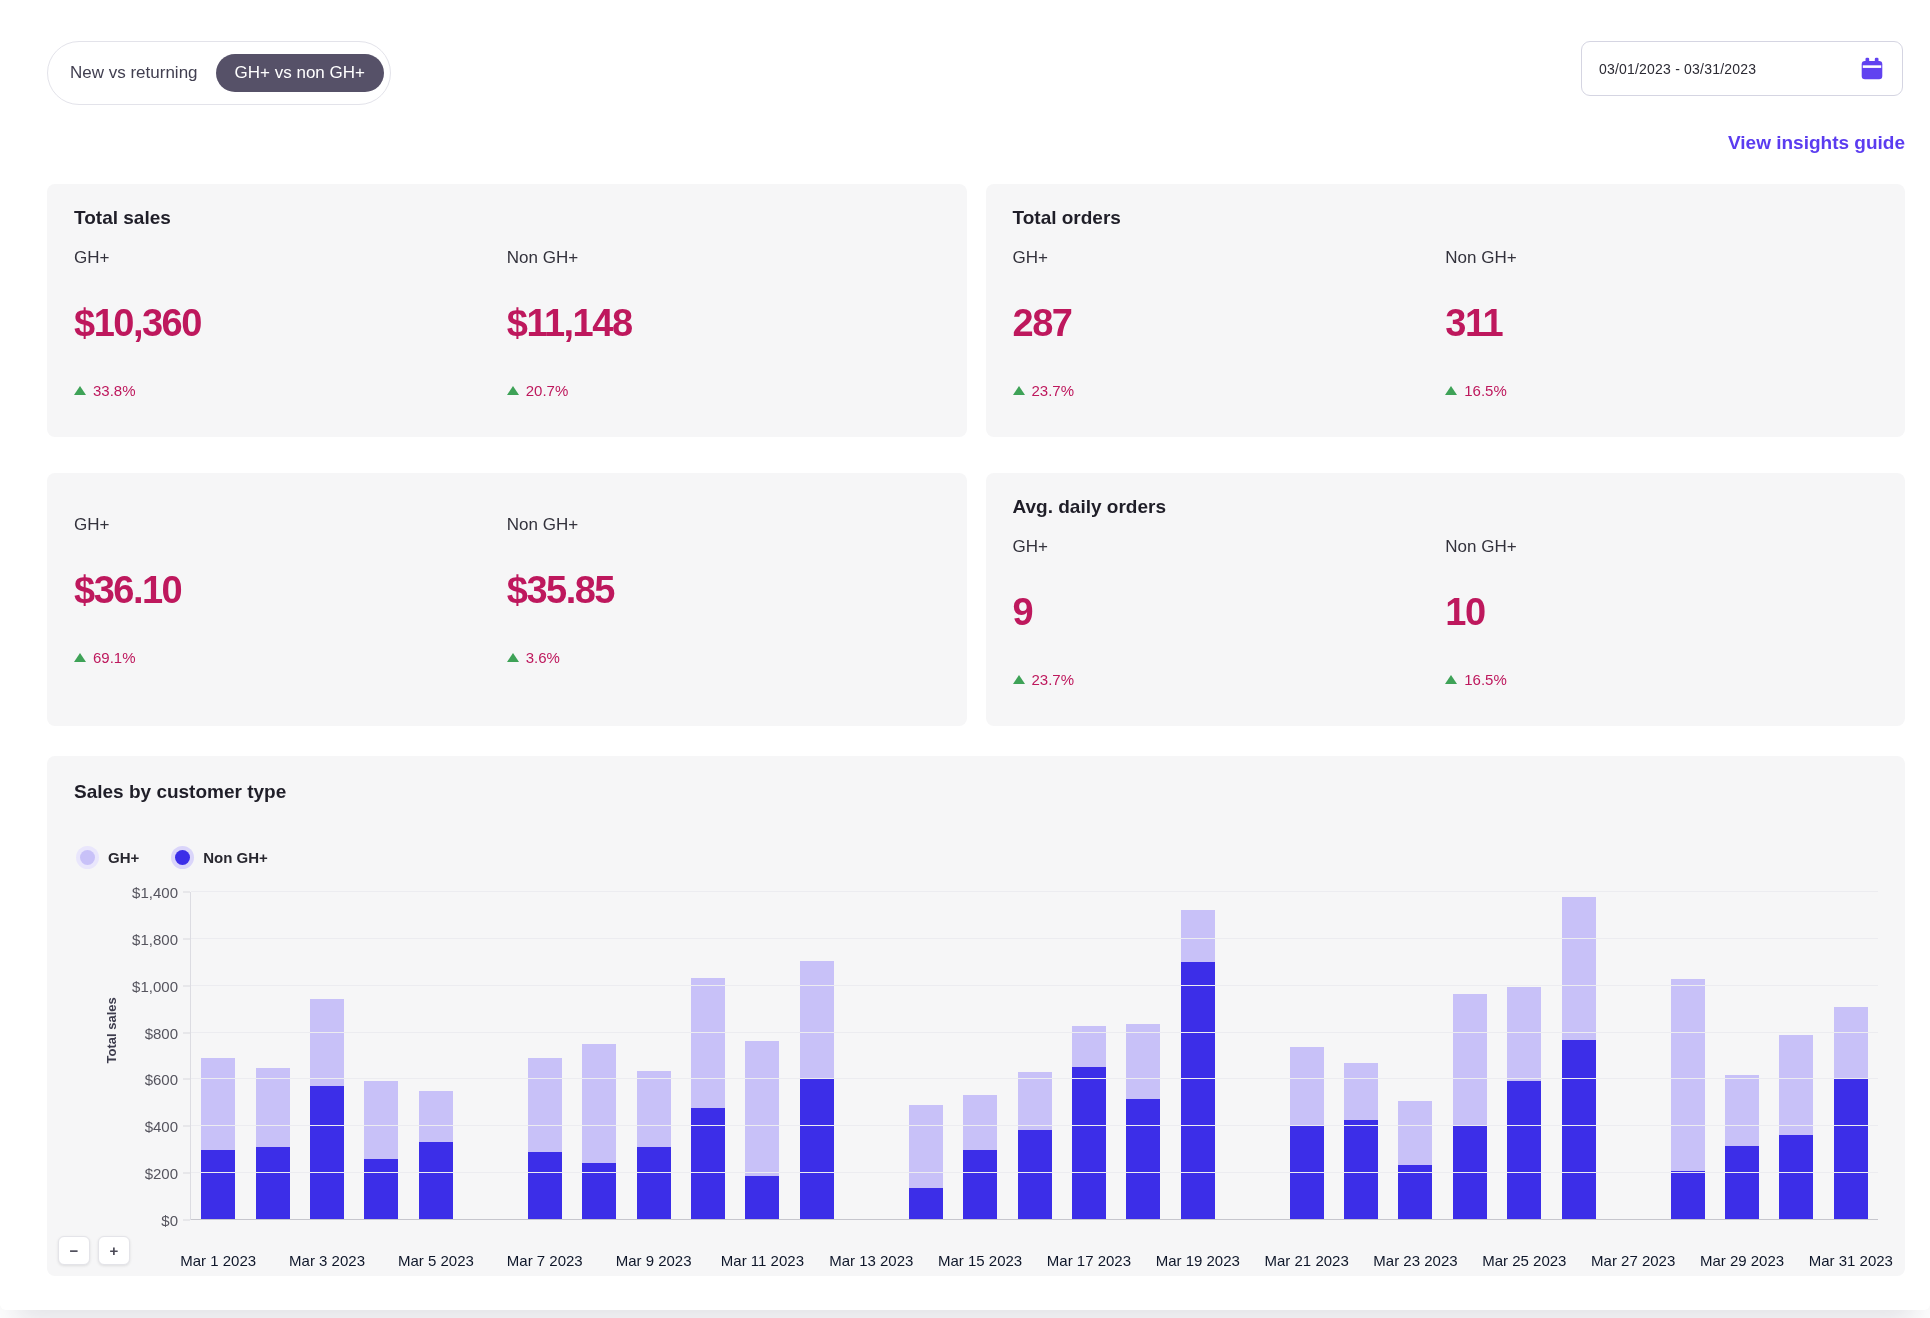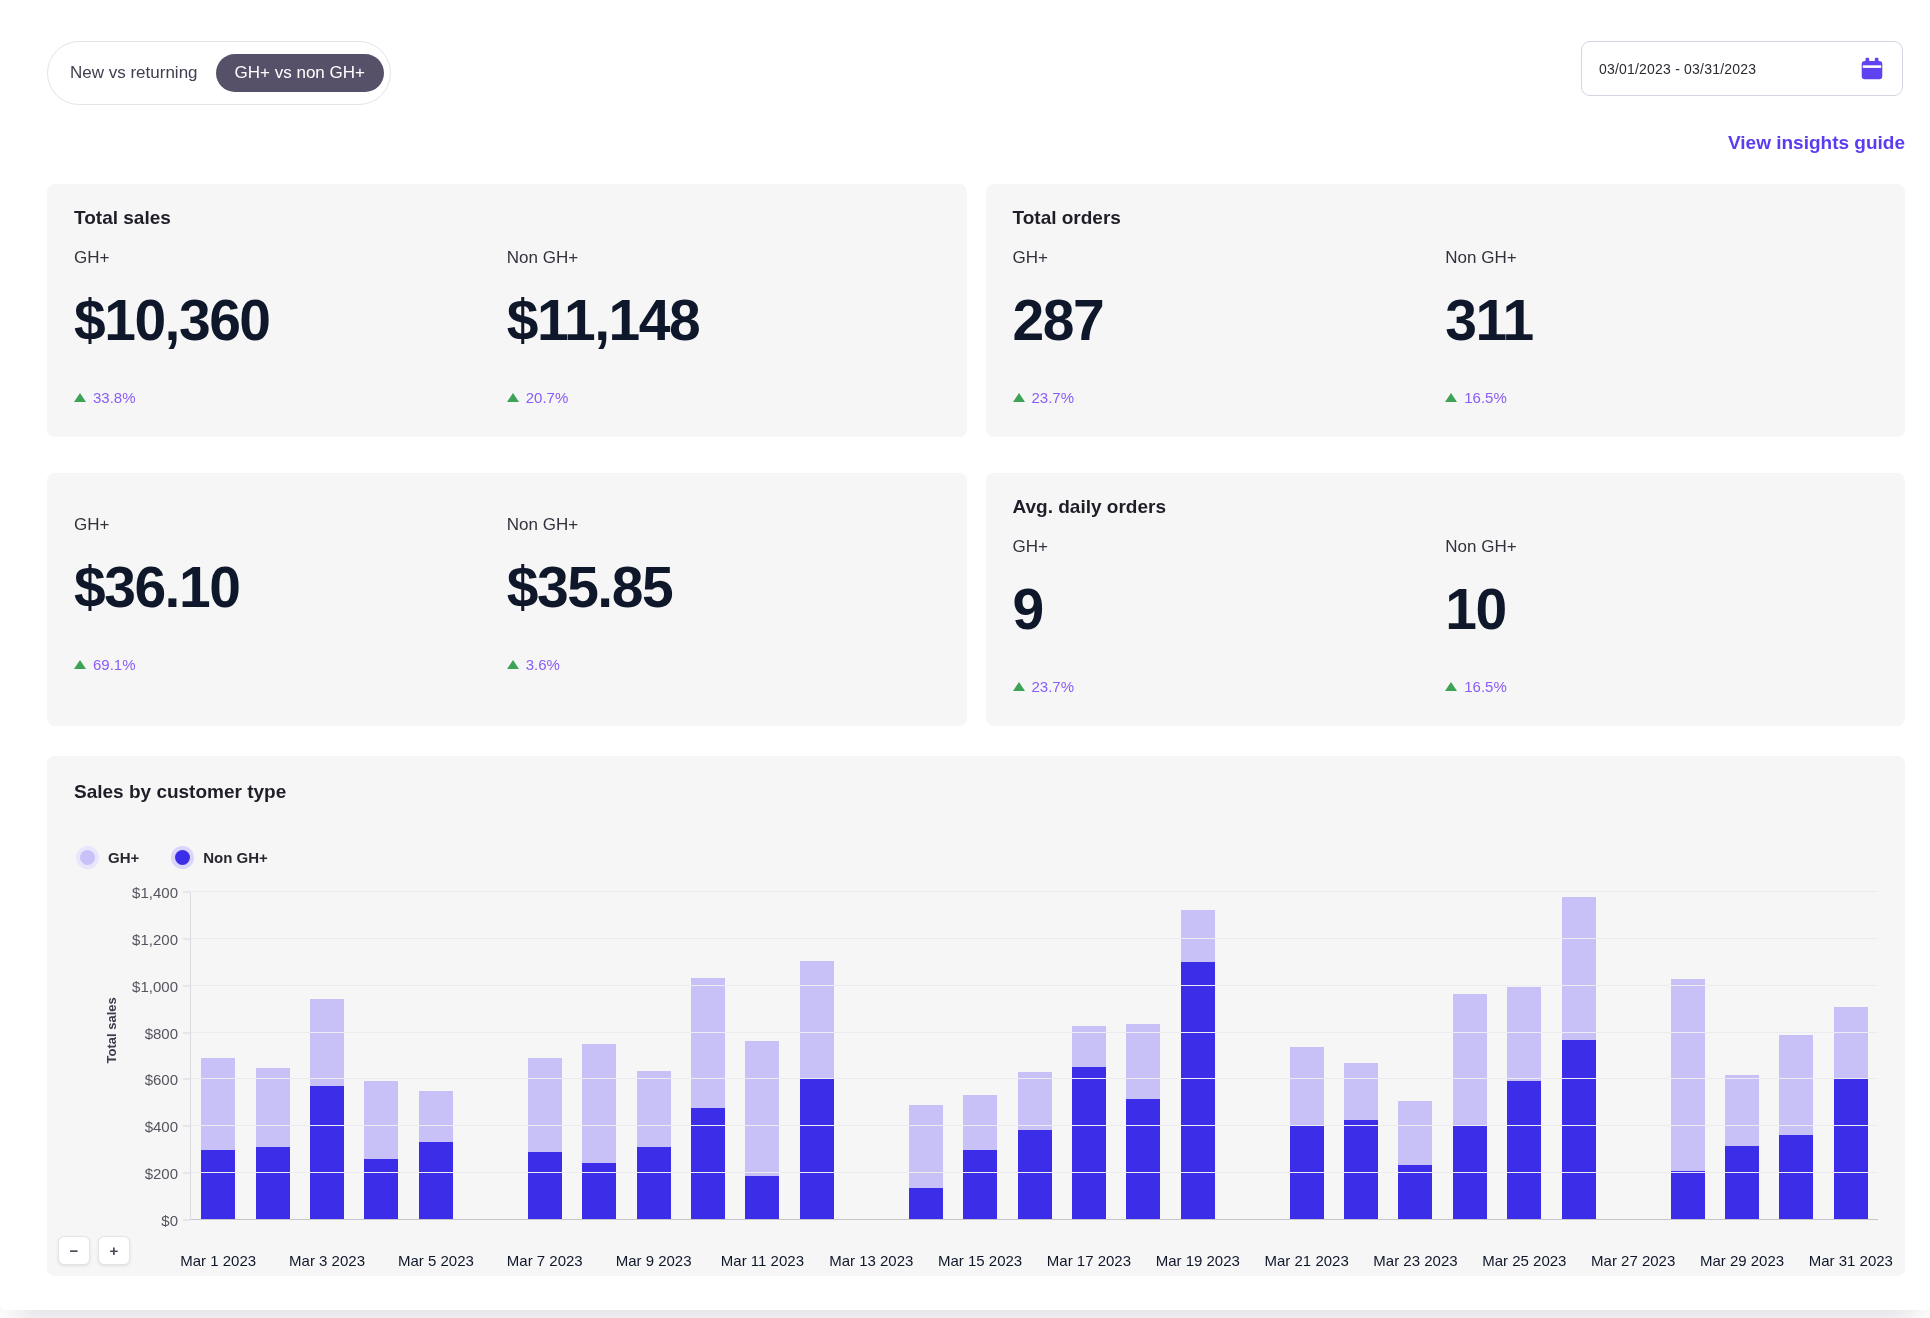--- a/index.html
+++ b/index.html
@@ -18,24 +18,24 @@
   .cal-icon { width:26px; height:26px; flex:0 0 auto; }
   .link-row { display:flex; justify-content:flex-end; margin-top:27px; }
   .insights-link { color:#5b3cf0; font-weight:700; font-size:19px; text-decoration:none; cursor:pointer; }
 
   
   .cards-grid { display:grid; grid-template-columns:1fr 1fr; column-gap:19px; row-gap:36px; margin-top:30px; }
   .card { background:#f6f6f7; border-radius:8px; padding:23px 27px 24px 27px; height:253px; }
   .card-title { font-size:19px; font-weight:700; color:#1f1e28; }
   .metric-cols { display:grid; grid-template-columns:1fr 1fr; margin-top:19px; }
   .metric-label { font-size:17px; color:#33323c; }
-  .metric-value { font-size:57px; font-weight:700; color:#0f172a; letter-spacing:-1.5px; margin-top:24px; line-height:1.0; }
+  .metric-value { font-size:38px; font-weight:700; color:#be185d; letter-spacing:-1.5px; margin-top:36px; line-height:1.0; }
   .delta { display:flex; align-items:center; gap:7px; margin-top:40px; }
   .tri { width:0; height:0; border-left:6px solid transparent; border-right:6px solid transparent; border-bottom:9px solid #3ea257; }
-  .delta-val { font-size:15px; color:#8b5cf6; }
+  .delta-val { font-size:15px; color:#be185d; }
 
   
   .chart-card { position:relative; background:#f6f6f7; border-radius:8px; margin-top:30px; height:520px; padding:25px 27px; }
   .chart-title { font-size:19px; font-weight:700; color:#1f1e28; }
   .legend { display:flex; align-items:center; gap:36px; margin-top:46px; margin-left:6px; }
   .legend-item { display:flex; align-items:center; gap:13px; cursor:pointer; }
   .legend-dot { width:15px; height:15px; border-radius:50%; }
   .legend-dot.gh { background:#c8c1f8; box-shadow:0 0 0 4px #e9e6fc; }
   .legend-dot.ngh { background:#3c2ee8; box-shadow:0 0 0 4px #dad5fa; }
   .legend-label { font-size:15px; font-weight:700; color:#28272f; }
@@ -214,21 +214,21 @@
             </div>
             <div class="y-tick" style="bottom: 187.429px;">
               <span class="y-tick-label">$800</span>
               <span class="y-tick-dash"></span>
             </div>
             <div class="y-tick" style="bottom: 234.286px;">
               <span class="y-tick-label">$1,000</span>
               <span class="y-tick-dash"></span>
             </div>
             <div class="y-tick" style="bottom: 281.143px;">
-              <span class="y-tick-label">$1,200</span>
+              <span class="y-tick-label">$1,800</span>
               <span class="y-tick-dash"></span>
             </div>
             <div class="y-tick" style="bottom: 328px;">
               <span class="y-tick-label">$1,400</span>
               <span class="y-tick-dash"></span>
             </div>
           </div>
         <div class="plot" id="plot">
           <div class="slots" id="slots">
               <div class="slot">

